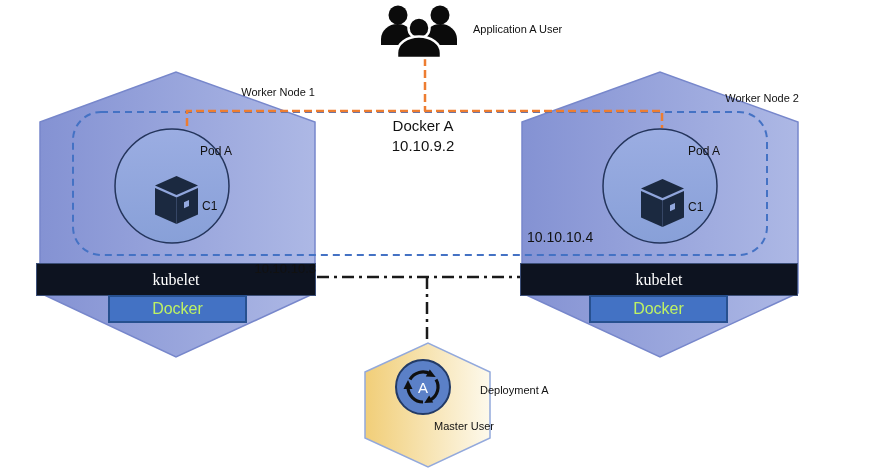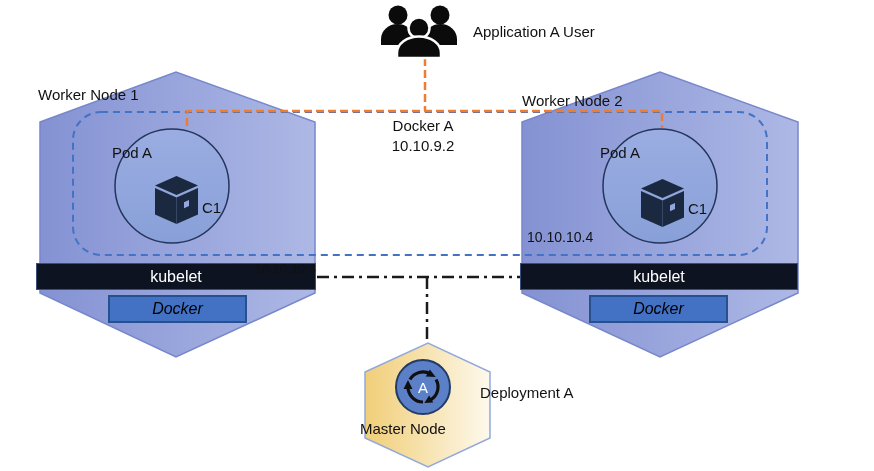--- a/index.html
+++ b/index.html
@@ -1,33 +1,33 @@
 <!DOCTYPE html>
 <html><head>
 <meta charset="utf-8">
 <style>
   html,body{margin:0;padding:0;background:#fff;}
   .canvas{
     position:relative;width:874px;height:471px;background:#ffffff;overflow:hidden;
     font-family:"Liberation Sans", sans-serif;color:#111;
   }
   .layer{position:absolute;left:0;top:0;}
-  .lbl{position:absolute;font-size:15px;line-height:1.2;color:#111;white-space:nowrap;}
-  .lbl.center{text-align:left;}
+  .lbl{position:absolute;font-size:12px;line-height:1.2;color:#111;white-space:nowrap;}
+  .lbl.center{text-align:right;}
   .lbl.right{text-align:right;}
-  .node-title{font-size:15px;}
+  .node-title{font-size:11px;}
   .kubelet-bar{
-    position:absolute;height:27px;background:#0d1320;border:1px solid #3c4f78;
+    position:absolute;height:33px;background:#0d1320;border:1px solid #3c4f78;
     box-sizing:border-box;display:flex;align-items:center;justify-content:center;
-    color:#ffffff;font-size:16px;
+    color:#ffffff;font-size:16px;font-family:Liberation Serif, serif;
   }
   .docker-btn{
     position:absolute;height:28px;background:#4372c4;border:2px solid #27508f;
     box-sizing:border-box;display:flex;align-items:center;justify-content:center;
-    color:#000000;font-size:16px;font-style:italic;
+    color:#bef264;font-size:16px;
   }
   .service-lbl{width:150px;text-align:center;line-height:20px;font-size:15px;}
   .badge-a{
     position:absolute;left:403px;top:377px;width:40px;height:20px;
     display:flex;align-items:center;justify-content:center;
     color:#ffffff;font-size:15px;
   }
 </style>
 </head>
 <body>
@@ -132,15 +132,15 @@
 
   <div class="lbl service-lbl" style="left:348px;top:116px;">
     <div>Docker A</div>
     <div>10.10.9.2</div>
   </div>
 
   <div class="badge-a">A</div>
 
   <div class="lbl node-title" style="left:480px;top:384px;">Deployment A</div>
 
-  <div class="lbl node-title center" style="left:360px;top:420px;width:134px;">Master Node</div>
+  <div class="lbl node-title center" style="left:360px;top:420px;width:134px;">Master User</div>
 
 </div>
 
 </body></html>

